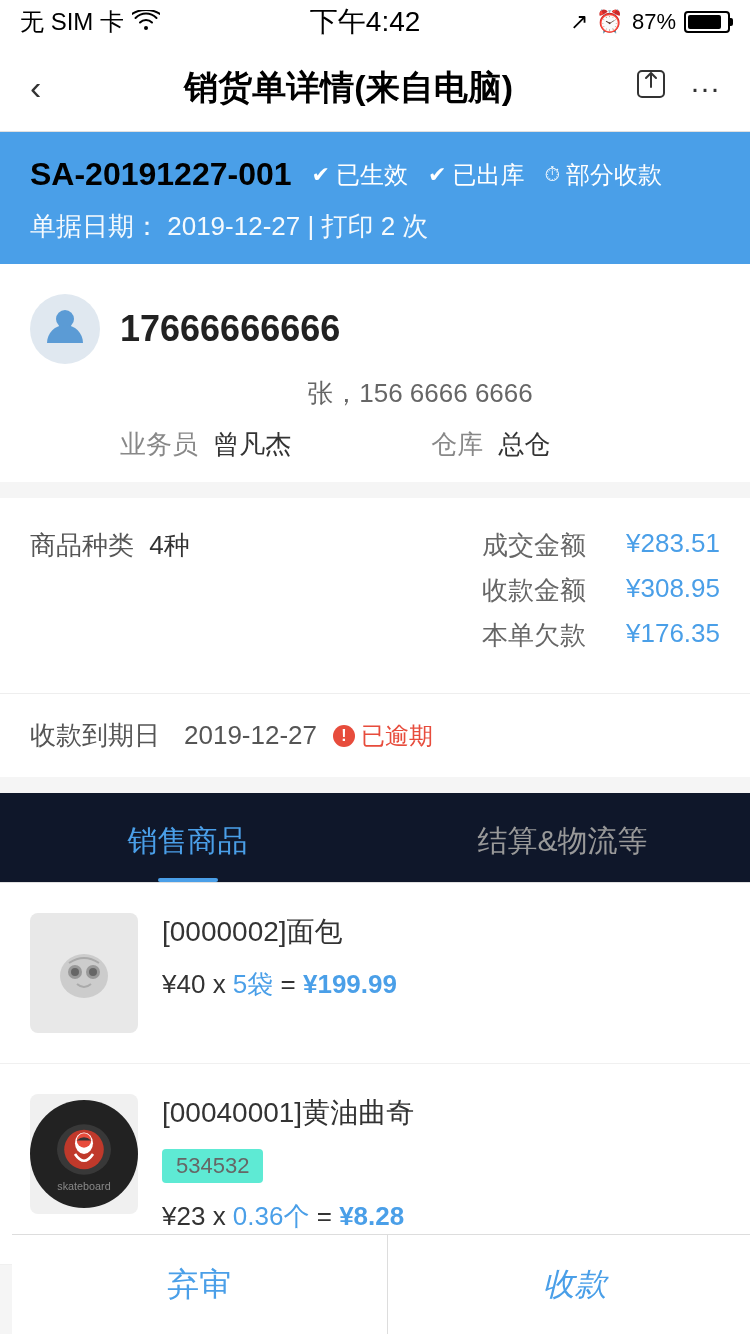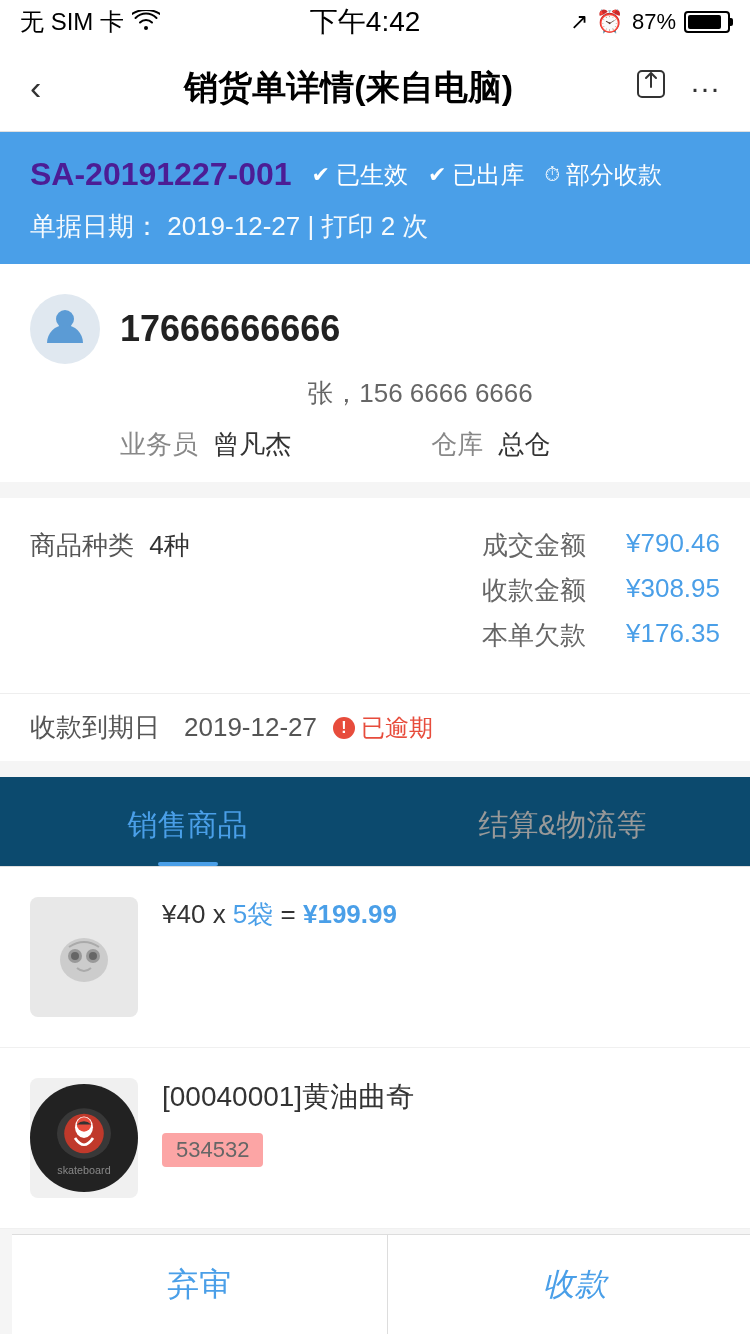--- a/index.html
+++ b/index.html
@@ -74,21 +74,21 @@
     
     .header-section {
       background: #4A9FE8;
       padding: 24px 30px 20px;
     }
     .header-row1 {
       display: flex; align-items: center; gap: 20px;
       margin-bottom: 16px;
     }
     .order-id {
-      font-size: 32px; font-weight: 700; color: #4c1d95;
+      font-size: 32px; font-weight: 700; color: #000000;
     }
     .badge {
       display: flex; align-items: center; gap: 6px;
       font-size: 24px; color: #fff;
     }
     .badge-check { color: #fff; font-size: 22px; }
     .header-row2 {
       font-size: 26px; color: #fff; opacity: 0.95;
     }
 
@@ -134,42 +134,41 @@
     .stat-item {
       display: flex; justify-content: space-between; gap: 40px;
       font-size: 26px; color: #333; margin-bottom: 10px;
     }
     .stat-label { color: #666; }
     .stat-value { color: #4A9FE8; font-weight: 500; }
 
     
     .due-section {
       background: #fff;
-      padding: 16px 30px;
+      padding: 24px 30px;
       display: flex; align-items: center; gap: 16px;
       font-size: 26px; color: #555;
       border-top: 1px solid #eee;
     }
     .overdue-badge {
       background: #fff;
       color: #e74c3c;
       font-size: 24px;
       display: flex; align-items: center; gap: 6px;
     }
     .overdue-dot {
       width: 22px; height: 22px; background: #e74c3c; border-radius: 50%;
       display: inline-flex; align-items: center; justify-content: center;
       color: #fff; font-size: 16px; font-weight: 700;
     }
 
     
     .tabs-section {
-      background: #0c4a6e;
+      background: #0f172a;
       margin-top: 0;
-      font-family: Liberation Mono, monospace;
     }
     .tabs-row {
       display: flex;
       border-bottom: 1px solid #e0e0e0;
     }
     .tab-item {
       flex: 1; text-align: center; padding: 28px 0 20px;
       font-size: 30px; color: #999; cursor: pointer; position: relative;
     }
     .tab-item.active {
@@ -191,21 +190,21 @@
     }
     .product-thumb {
       width: 108px; height: 120px; background: #f0f0f0; border-radius: 8px;
       display: flex; align-items: center; justify-content: center;
       flex-shrink: 0; overflow: hidden;
     }
     .product-info { flex: 1; }
     .product-name { font-size: 28px; color: #333; margin-bottom: 16px; font-weight: 500; }
     .product-sku {
       display: inline-block;
-      background: #fca5a5; border-radius: 4px;
+      background: #5eead4; border-radius: 4px;
       padding: 4px 14px; font-size: 22px; color: #666;
       margin-bottom: 16px;
     }
     .product-price { font-size: 26px; color: #333; }
     .price-qty { color: #4A9FE8; }
     .price-total { color: #4A9FE8; font-weight: 600; }
 
     
     .bottom-bar {
       position: fixed; bottom: 0; left: 12px; width: 750px;
@@ -320,21 +319,21 @@
 
 <div class="stats-section">
   <div class="stats-row">
     <div class="stats-left">
       <span>商品种类</span>
       <span class="stats-count">4种</span>
     </div>
     <div class="stats-right">
       <div class="stat-item">
         <span class="stat-label">成交金额</span>
-        <span class="stat-value">¥790.46</span>
+        <span class="stat-value">¥283.51</span>
       </div>
       <div class="stat-item">
         <span class="stat-label">收款金额</span>
         <span class="stat-value">¥308.95</span>
       </div>
       <div class="stat-item">
         <span class="stat-label">本单欠款</span>
         <span class="stat-value">¥176.35</span>
       </div>
     </div>
@@ -369,20 +368,21 @@
           <circle cx="26" cy="34" r="7" fill="#999"></circle>
           <circle cx="44" cy="34" r="7" fill="#999"></circle>
           <circle cx="26" cy="34" r="4" fill="#666"></circle>
           <circle cx="44" cy="34" r="4" fill="#666"></circle>
           <path d="M20 25 Q35 15 50 25" stroke="#aaa" stroke-width="2" fill="none"></path>
           <path d="M28 46 Q35 52 42 46" stroke="#aaa" stroke-width="2" fill="none"></path>
         </svg>
       </div>
     </div>
     <div class="product-info">
+      <div class="product-name">[0000002]面包</div>
       <div class="product-price">
         <span>¥40</span>
         <span> x </span>
         <span class="price-qty">5袋</span>
         <span> = </span>
         <span class="price-total">¥199.99</span>
       </div>
     </div>
   </div>
 
@@ -399,20 +399,27 @@
         <circle cx="60" cy="45" r="8" fill="#e74c3c"></circle>
         <path d="M52 45 Q60 38 68 45" fill="#333"></path>
         <text x="60" y="100" fill="#888" font-size="12" text-anchor="middle">skateboard</text>
       </svg>
     </div>
     <div class="product-info">
       <div class="product-name">[00040001]黄油曲奇</div>
       <div>
         <span class="product-sku">534532</span>
       </div>
+      <div class="product-price">
+        <span>¥23</span>
+        <span> x </span>
+        <span class="price-qty">0.36个</span>
+        <span> = </span>
+        <span class="price-total">¥8.28</span>
+      </div>
     </div>
   </div>
 
 </div>
 
 <div style="height: 100px;"></div>
 
 <div class="bottom-bar">
   <div class="bottom-btn secondary">弃审</div>
   <div class="bottom-btn primary">收款</div>

